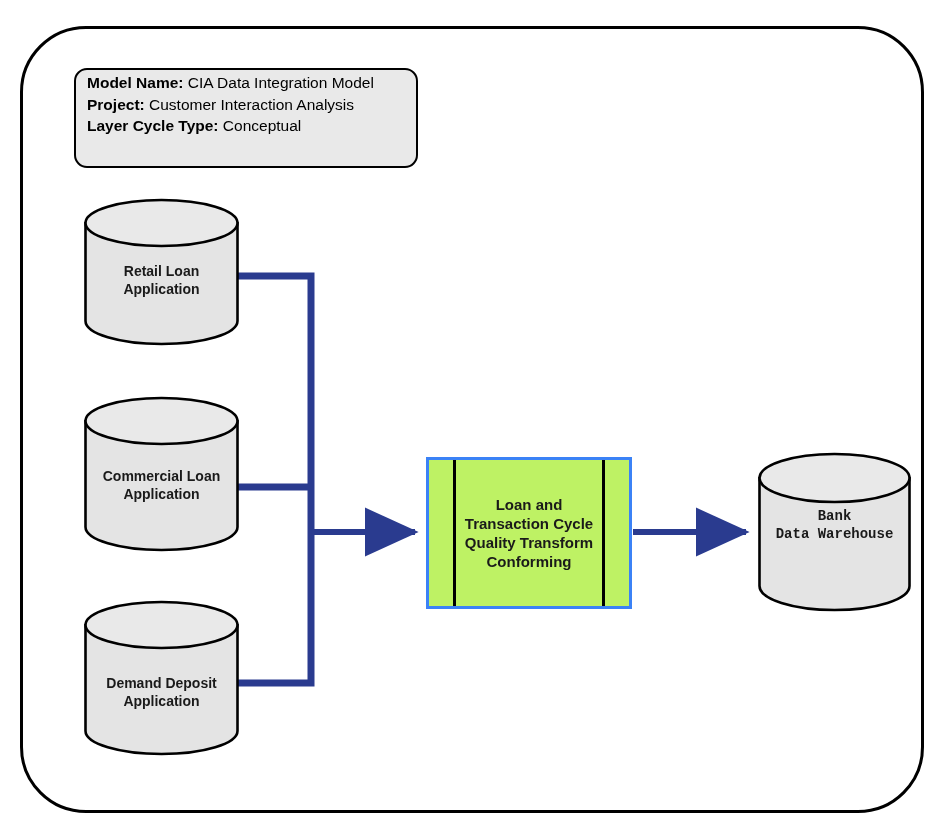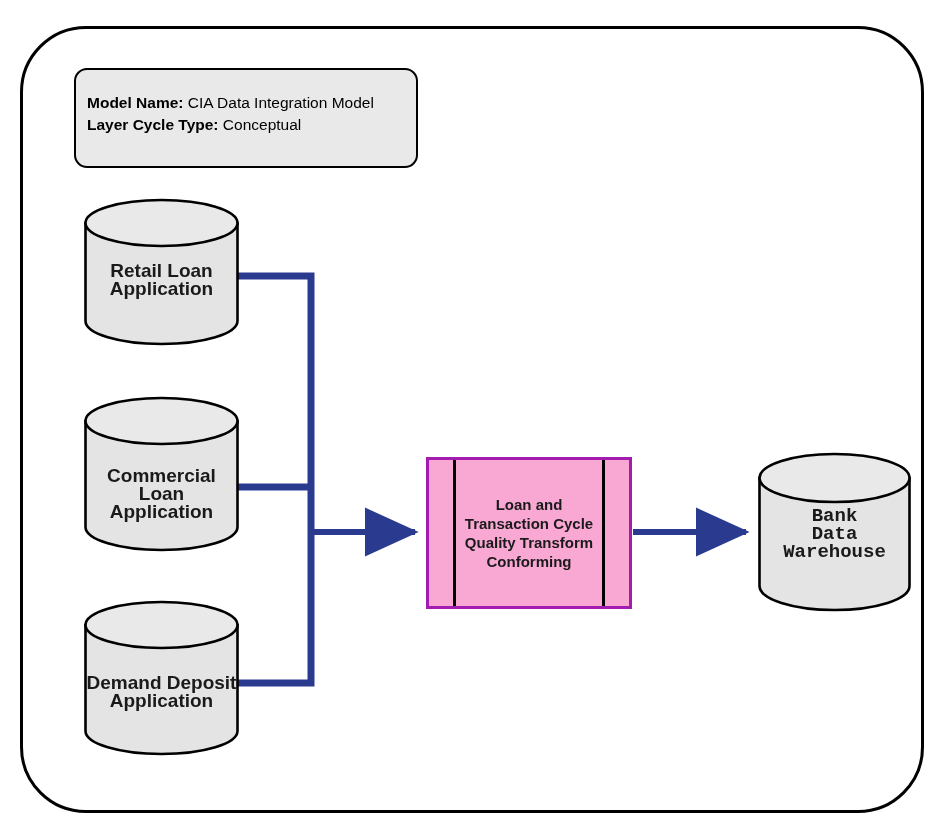--- a/index.html
+++ b/index.html
@@ -40,21 +40,21 @@
   .info-box {
     position: absolute;
     left: 74px;
     top: 68px;
     width: 344px;
     height: 100px;
     border: 2px solid #000000;
     border-radius: 13px;
     box-sizing: border-box;
     background: #e9e9e9;
-    padding: 22px 0 0 11px;
+    padding: 2px 0 0 11px;
   }
   .info-line {
     font-size: 15.5px;
     line-height: 21.5px;
     color: #000000;
     white-space: nowrap;
   }
   .info-line .lbl {
     font-weight: bold;
   }
@@ -64,36 +64,36 @@
 
   
   .cylinder {
     position: absolute;
   }
   .cyl-label {
     position: absolute;
     left: 0;
     width: 100%;
     text-align: center;
-    font-size: 19px;
+    font-size: 14px;
     font-weight: bold;
     line-height: 18px;
     color: #1a1a1a;
     pointer-events: none;
   }
 
   
   .process-box {
     position: absolute;
     left: 426px;
     top: 457px;
     width: 206px;
     height: 152px;
-    background: #f9a8d4;
-    border: 3px solid #a21caf;
+    background: #bef264;
+    border: 3px solid #3b82f6;
     box-sizing: border-box;
   }
   .process-divider {
     position: absolute;
     top: 0;
     width: 3px;
     height: 100%;
     background: #000000;
   }
   .process-divider.left  { left: 24px; }
@@ -117,20 +117,24 @@
 <div id="canvas">
 
   <div class="model-frame"></div>
 
   <div class="info-box">
     <div class="info-line">
       <span class="lbl">Model Name:</span>
       <span class="val">CIA Data Integration Model</span>
     </div>
     <div class="info-line">
+      <span class="lbl">Project:</span>
+      <span class="val">Customer Interaction Analysis</span>
+    </div>
+    <div class="info-line">
       <span class="lbl">Layer Cycle Type:</span>
       <span class="val">Conceptual</span>
     </div>
   </div>
 
   <svg class="diagram-svg" width="933" height="833">
     <defs>
       <marker id="arrowhead" markerWidth="9" markerHeight="9" refX="8.4" refY="4.5" orient="auto" markerUnits="strokeWidth">
         <path d="M 0 0.4 L 9 4.5 L 0 8.6 Z" fill="#2a3b8f"></path>
       </marker>

